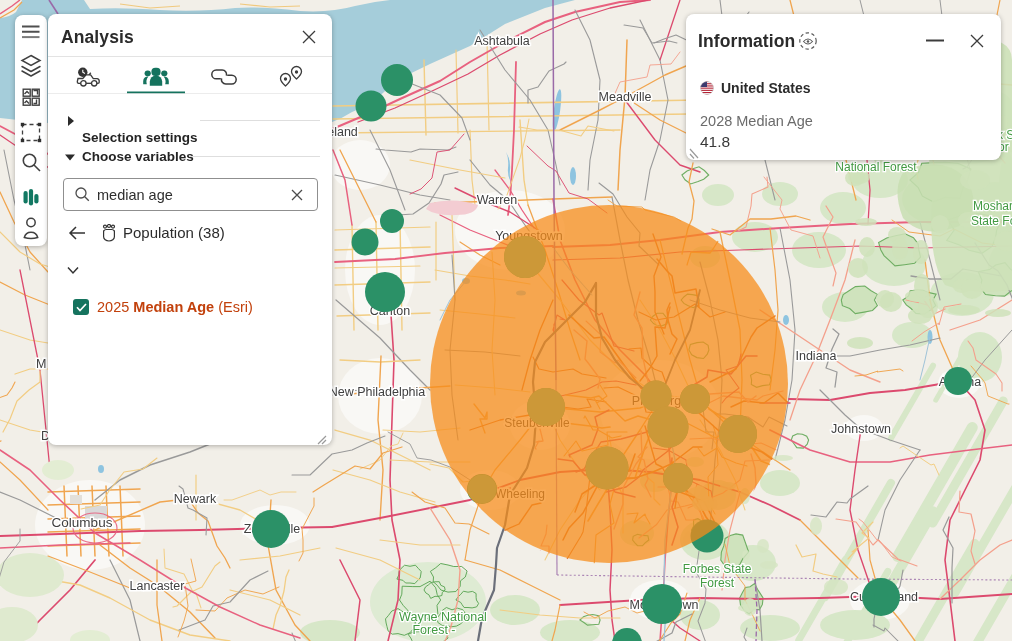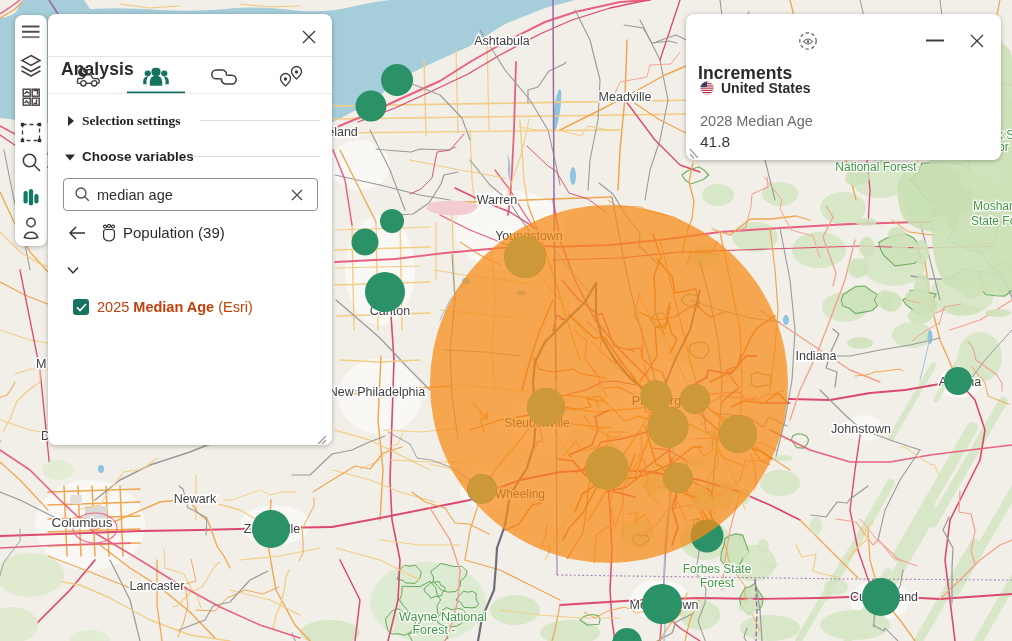--- a/index.html
+++ b/index.html
@@ -4,21 +4,21 @@
 <style>
   html,body{margin:0;padding:0;}
   #stage{position:relative;width:1012px;height:641px;overflow:hidden;
     font-family:"Liberation Sans",sans-serif;background:#f2efe8;}
   #map{position:absolute;left:0;top:0;}
   .panel{position:absolute;background:#fff;border-radius:8px;
     box-shadow:0 1px 5px rgba(0,0,0,.28);}
   #toolbar{left:15px;top:15px;width:32px;height:231px;}
   #apanel{left:48px;top:14px;width:284px;height:431px;}
   #ipanel{left:686px;top:14px;width:315px;height:146px;}
-  .hdr{font-size:17.5px;font-weight:700;color:#2b2b2b;letter-spacing:.1px;margin-top:32px;}
+  .hdr{font-size:17.5px;font-weight:700;color:#2b2b2b;letter-spacing:.1px;}
   svg{display:block;}
   .abs{position:absolute;}
 </style>
 </head>
 <body>
 <div id="stage">
 <svg id="map" width="1012" height="641" viewBox="0 0 1012 641">
 <rect width="1012" height="641" fill="#f2efe8"></rect>
 <clipPath id="oc">
         <circle cx="609" cy="384" r="180"></circle>
@@ -649,21 +649,21 @@
       <path d="M-5.5 -3.5 a5 5 0 0 1 5 5 q0 3 -5 7.5 q-5 -4.5 -5 -7.5 a5 5 0 0 1 5 -5z"></path>
       <circle cx="-5.5" cy="2" r="1" fill="#3b3b3b"></circle>
     </g>
     <rect x="79" y="35.5" width="58" height="2.5" fill="#15735e"></rect>
     <rect x="0" y="37.2" width="284" height="0.8" fill="#e8e8e8"></rect>
   </svg>
 
   <svg class="abs" style="left:18px;top:101px;" width="10" height="12" viewBox="0 0 10 12">
         <path d="M2 1l6 5-6 5z" fill="#2b2b2b"></path>
       </svg>
-  <div class="abs" style="left:34px;top:99px;font-size:13.5px;font-weight:700;color:#242424;font-family:Liberation Serif, serif;">Selection settings</div>
+  <div class="abs" style="left:34px;top:116px;font-size:13.5px;font-weight:700;color:#242424;">Selection settings</div>
   <div class="abs" style="left:152px;top:106px;width:120px;height:1px;background:#dedede;"></div>
 
   <svg class="abs" style="left:16px;top:138px;" width="12" height="10" viewBox="0 0 12 10">
         <path d="M1 2.5l5 6 5-6z" fill="#2b2b2b"></path>
       </svg>
   <div class="abs" style="left:34px;top:135px;font-size:13.5px;font-weight:700;color:#242424;">Choose variables</div>
   <div class="abs" style="left:141px;top:142px;width:131px;height:1px;background:#dedede;"></div>
 
   <div class="abs" style="left:15px;top:164px;width:253px;height:31px;border:1px solid #8f8f8f;border-radius:4px;"></div>
   <svg class="abs" style="left:27px;top:173px;" width="15" height="15" viewBox="0 0 15 15">
@@ -684,40 +684,40 @@
       </svg>
   <svg class="abs" style="left:52px;top:210px;" width="18" height="18" viewBox="0 0 18 18">
     <g stroke="#333" stroke-width="1.2" fill="none">
       <circle cx="5" cy="2.6" r="1.5"></circle>
           <circle cx="13" cy="2.6" r="1.5"></circle>
           <circle cx="9" cy="1.9" r="1.5"></circle>
       <path d="M3.5 7.2 a3.5 3.5 0 0 1 3 -1.7 h5 a3.5 3.5 0 0 1 3 1.7"></path>
       <path d="M3.6 6.6 v6.2 a5.4 4.2 0 0 0 10.8 0 v-6.2"></path>
     </g>
   </svg>
-  <div class="abs" style="left:75px;top:210px;font-size:15px;color:#2b2b2b;">Population (39)</div>
+  <div class="abs" style="left:75px;top:210px;font-size:15px;color:#2b2b2b;">Population (38)</div>
 
   <svg class="abs" style="left:19px;top:252px;" width="12" height="9" viewBox="0 0 12 9">
         <path d="M1 1.5l5 5.5 5-5.5" stroke="#333" stroke-width="1.5" fill="none"></path>
       </svg>
 
   <div class="abs" style="left:25px;top:285px;width:16px;height:16px;background:#15735e;border-radius:3px;"></div>
   <svg class="abs" style="left:28px;top:289px;" width="11" height="9" viewBox="0 0 11 9">
         <path d="M1 4.2l3 3.3L10 1" stroke="#fff" stroke-width="1.7" fill="none"></path>
       </svg>
   <div class="abs" style="left:49px;top:285px;font-size:14.5px;color:#c2410c;">2025 <b>Median Age</b> (Esri)</div>
   <svg class="abs" style="left:268px;top:420px;" width="12" height="11" viewBox="0 0 12 11">
         <g stroke="#9a9a9a" stroke-width="1.2">
           <path d="M2 10L10 2M6 10l4-4"></path>
         </g>
       </svg>
 </div>
 
 <div id="ipanel" class="panel">
-  <div class="abs hdr" style="left:12px;top:17px;">Increments</div>
+  <div class="abs hdr" style="left:12px;top:17px;">Information</div>
   <svg class="abs" style="left:112px;top:17px;" width="20" height="20" viewBox="0 0 20 20">
     <circle cx="10" cy="10" r="8.2" fill="none" stroke="#5a5a5a" stroke-width="1.2" stroke-dasharray="3.4 2.6"></circle>
     <path d="M5.5 10.5 q4.5 -5 9 0 q-4.5 5 -9 0z" fill="none" stroke="#5a5a5a" stroke-width="1.1"></path>
     <circle cx="10" cy="10.5" r="1.3" fill="#5a5a5a"></circle>
   </svg>
   <svg class="abs" style="left:240px;top:25px;" width="18" height="3" viewBox="0 0 18 3">
         <path d="M0 1.5h18" stroke="#3c3c3c" stroke-width="2"></path>
       </svg>
   <svg class="abs" style="left:284px;top:20px;" width="14" height="14" viewBox="0 0 14 14">
         <path d="M1 1l12 12M13 1L1 13" stroke="#3c3c3c" stroke-width="1.3"></path>

